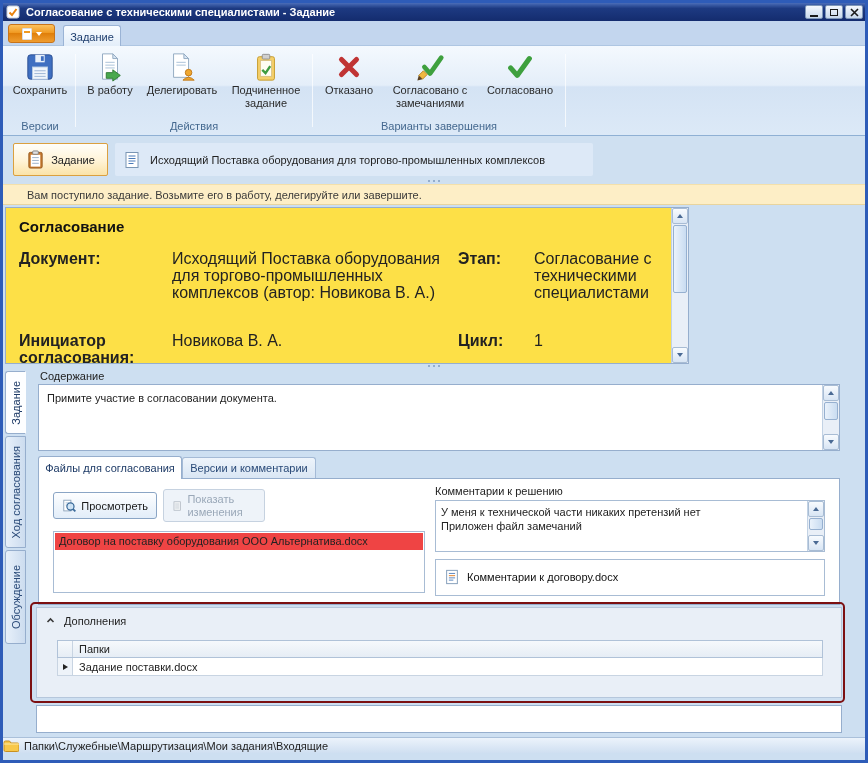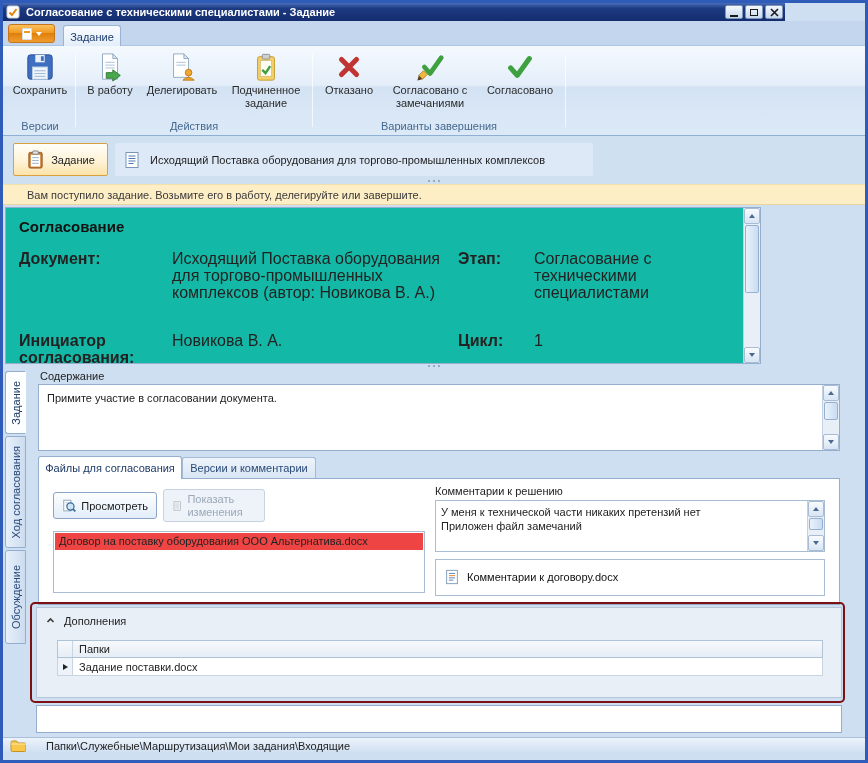--- a/index.html
+++ b/index.html
@@ -2,21 +2,21 @@
 <html><head>
 <meta charset="utf-8">
 <style>
   *{margin:0;padding:0;box-sizing:border-box}
   html,body{background:#9aa7b8}
   body{font-family:"Liberation Sans","DejaVu Sans",sans-serif;font-size:11px;color:#222}
   .window{position:relative;width:868px;height:763px;border:3px solid #2e5cb8;outline:1px solid #16337a;background:#cddff1;overflow:hidden}
   .abs{position:absolute}
 
   
-  .titlebar{left:0;top:0;width:782px;height:18px;background:linear-gradient(180deg,#4a6db8 0%,#1d3a82 30%,#142c6e 100%);display:flex;align-items:center}
+  .titlebar{left:0;top:0;width:862px;height:18px;background:linear-gradient(180deg,#4a6db8 0%,#1d3a82 30%,#142c6e 100%);display:flex;align-items:center}
   .title-text{color:#fff;font-weight:bold;font-size:11px;margin-left:6px;white-space:nowrap}
   .win-btns{position:absolute;right:2px;top:2px;display:flex;gap:2px}
   .win-btn{width:18px;height:14px;background:linear-gradient(#f4f8fd,#c8d8ec);border:1px solid #7e97b8;border-radius:2px;display:flex;align-items:center;justify-content:center}
   .glyph-min{width:8px;height:2px;background:#1a1a1a;margin-top:7px}
   .glyph-max{width:8px;height:7px;border:1.5px solid #1a1a1a}
 
   
   .ribbon-tabs{left:0;top:18px;width:862px;height:25px;background:#c3d6ee;border-bottom:1px solid #aec6e2}
   .app-btn{position:absolute;left:5px;top:3px;width:47px;height:19px;background:linear-gradient(#fcc25e,#f09a22 45%,#e07f0a 50%,#ef9d2f);border:1px solid #c8741a;border-radius:3px;display:flex;align-items:center;justify-content:center;gap:4px}
   .app-glyph{width:10px;height:12px;background:#fff;border-radius:1px;border:1px solid #d8dde4;position:relative}
@@ -36,21 +36,21 @@
   .doc-row{left:0;top:133px;width:862px;height:48px;background:#cfe0f1}
   .task-chip{position:absolute;left:10px;top:7px;width:95px;height:33px;background:linear-gradient(#fffef9,#fff3d6 55%,#fbe3a8);border:1px solid #dba03f;border-radius:2px;display:flex;align-items:center;justify-content:center;gap:6px;color:#222}
   .doc-tab{position:absolute;left:112px;top:7px;width:478px;height:33px;background:#dde9f7;border-radius:2px;display:flex;align-items:center;gap:9px;padding-left:8px;color:#222}
   .grip{display:flex;gap:3px}
   .grip i{width:2px;height:2px;background:#7f9cc0;border-radius:50%}
 
   
   .infobar{left:0;top:181px;width:862px;height:21px;background:#fdeec6;border-top:1px solid #f3e0ac;border-bottom:1px solid #e8d49e;display:flex;align-items:center;padding-left:24px;color:#3a3a3a}
 
   
-  .card{left:2px;top:204px;width:756px;height:157px;background:#14b8a6;border:1px solid #96aecd;overflow:hidden}
+  .card{left:2px;top:204px;width:684px;height:157px;background:#fde047;border:1px solid #96aecd;overflow:hidden}
   .card-title{position:absolute;left:13px;top:10px;font-size:15px;font-weight:bold;color:#111}
   .fld{position:absolute;font-size:16px;line-height:17px}
   .fld.b{font-weight:bold}
 
   
   .vscroll{position:absolute;top:0;bottom:0;right:0;width:17px;background:#e9eff7;border-left:1px solid #c2d2e4}
   .sb-btn{position:absolute;left:0;right:0;height:16px;background:linear-gradient(#f8fbfe,#d8e5f4);border:1px solid #a8bcd4;border-radius:2px;display:flex;align-items:center;justify-content:center}
   .sb-btn.up{top:0}.sb-btn.down{bottom:0}
   .tri-up{width:0;height:0;border-left:3px solid transparent;border-right:3px solid transparent;border-bottom:4px solid #4a6a94}
   .tri-down{width:0;height:0;border-left:3px solid transparent;border-right:3px solid transparent;border-top:4px solid #4a6a94}
@@ -78,21 +78,21 @@
   .red-annotation{border:2px solid #7c1012;border-radius:5px;pointer-events:none;z-index:6}
   .additions{background:#e9eff7;border:1px solid #b6c7dc}
   .thead{display:flex;height:18px;background:linear-gradient(#f6f9fc,#e6edf5);border:1px solid #b0c2d8}
   .trow{display:flex;height:18px;background:#fff;border:1px solid #c8d4e2;border-top:none}
   .gcell{width:15px;border-right:1px solid #c8d4e2;display:flex;align-items:center;justify-content:center;background:#eef3f9}
   .thead .gcell{background:transparent}
   .tcell{flex:1;display:flex;align-items:center;padding-left:6px;color:#222}
   .row-marker{width:0;height:0;border-left:5px solid #222;border-top:3px solid transparent;border-bottom:3px solid transparent}
 
   
-  .statusbar{left:0;top:734px;width:862px;height:16px;background:linear-gradient(#ecf3fb,#cfdff1);border-top:1px solid #aac0da;display:flex;align-items:center;gap:20px;padding-left:7px;color:#222}
+  .statusbar{left:0;top:734px;width:862px;height:16px;background:linear-gradient(#ecf3fb,#cfdff1);border-top:1px solid #aac0da;display:flex;align-items:center;gap:5px;padding-left:0;color:#222}
 </style>
 </head>
 <body>
 
 <div class="window">
 
   <div class="abs titlebar">
     <span style="margin-left:3px;display:flex">
       <svg width="14" height="14" viewBox="0 0 14 14">
           <rect x="1" y="1" width="12" height="12" rx="2" fill="#fff" stroke="#c8d0da"></rect>

